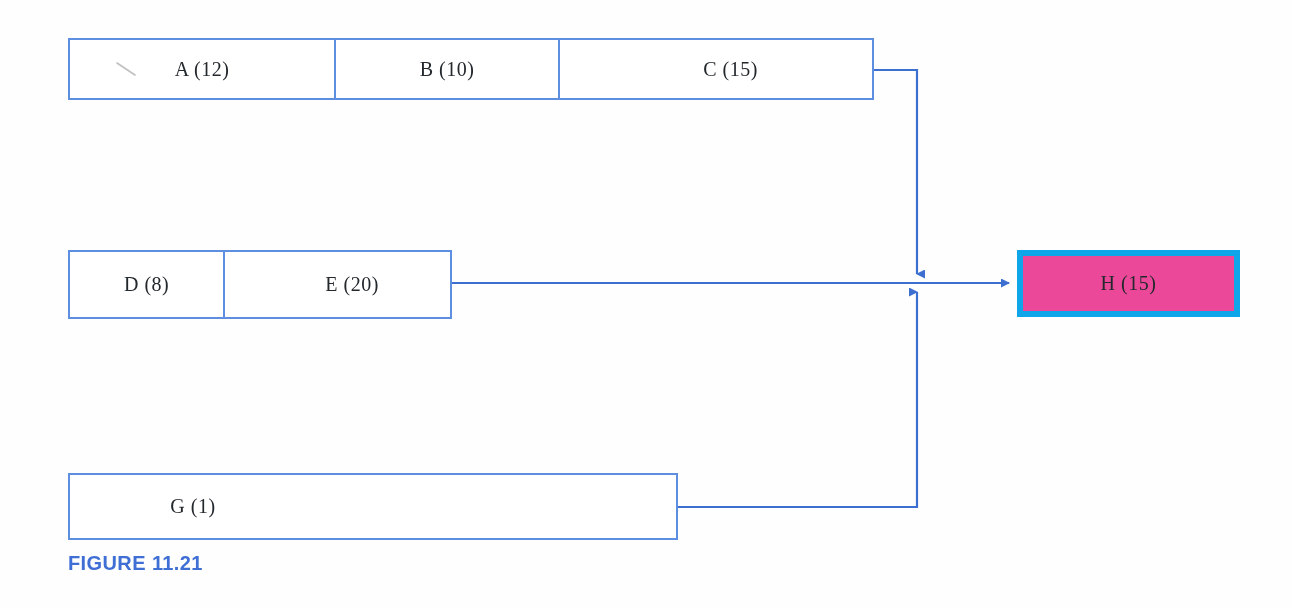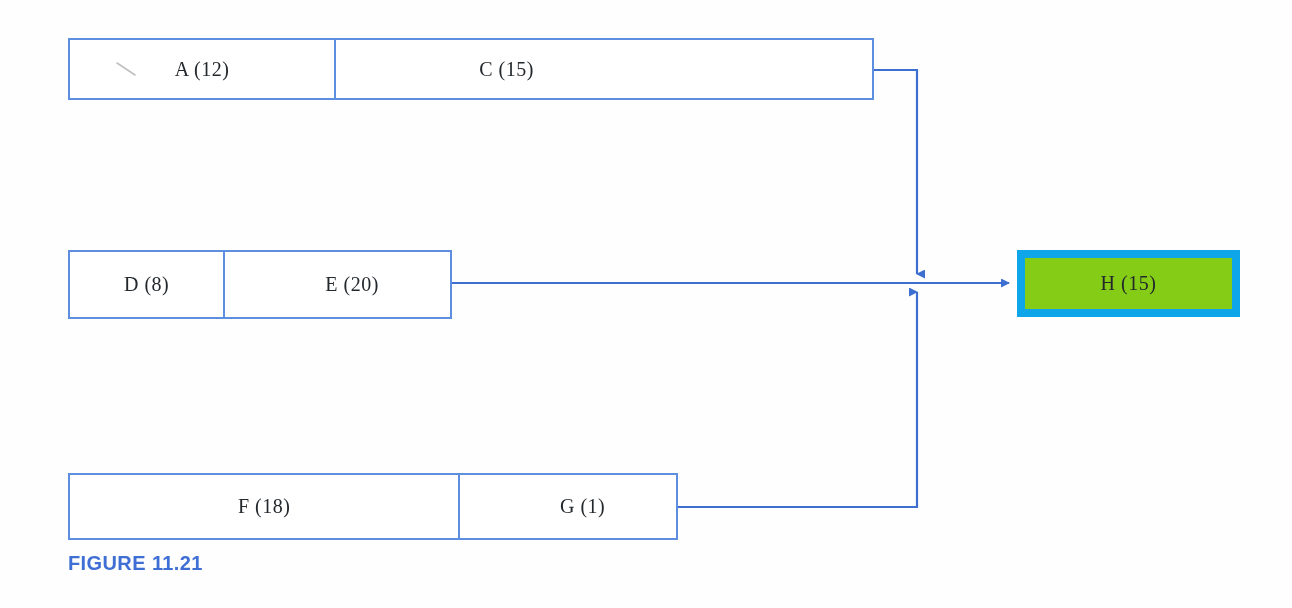--- a/index.html
+++ b/index.html
@@ -23,22 +23,22 @@
   #svg-layer {
     position: absolute;
     left: 0;
     top: 0;
     width: 1292px;
     height: 608px;
   }
   .activity-box {
     position: absolute;
     box-sizing: border-box;
-    border: 8px solid #0ea5e9;
-    background: #84cc16;
+    border: 6px solid #0ea5e9;
+    background: #ec4899;
     display: flex;
     align-items: center;
     justify-content: center;
   }
   .activity-label {
     font-family: "Liberation Serif", serif;
     font-size: 20px;
     color: #23282d;
     letter-spacing: 0.5px;
     white-space: nowrap;
@@ -114,42 +114,42 @@
 
     <path d="M 678,507 L 917,507 L 917,292" fill="none" stroke="#3c6fd0" stroke-width="2.2" marker-end="url(#arrow-up)"></path>
 
     <path d="M 452,283 L 1009,283" fill="none" stroke="#3c6fd0" stroke-width="2.2" marker-end="url(#arrow-right)"></path>
   </svg>
 
   <div class="chain-row" id="row-top">
     <div class="chain-cell" style="width:266px">
       <span class="activity-label">A (12)</span>
     </div>
+    <div class="chain-cell" style="width:224px">
+      <span class="activity-label">B (10)</span>
+    </div>
     <div class="chain-cell" style="width:312px">
       <span class="activity-label">C (15)</span>
     </div>
   </div>
 
   <svg class="pencil-mark" viewBox="0 0 24 18">
     <path d="M2,3 L20,15" stroke="#8d8d8d" stroke-width="1.6" fill="none" stroke-linecap="round"></path>
   </svg>
 
   <div class="chain-row" id="row-middle">
     <div class="chain-cell" style="width:157px">
       <span class="activity-label">D (8)</span>
     </div>
     <div class="chain-cell" style="width:227px">
       <span class="activity-label">E (20)</span>
     </div>
   </div>
 
   <div class="chain-row" id="row-bottom">
-    <div class="chain-cell" style="width:393px">
-      <span class="activity-label">F (18)</span>
-    </div>
     <div class="chain-cell" style="width:217px">
       <span class="activity-label">G (1)</span>
     </div>
   </div>
 
   <div class="activity-box" id="box-h">
     <span class="activity-label">H (15)</span>
   </div>
 
   <div id="figure-caption">FIGURE 11.21</div>

